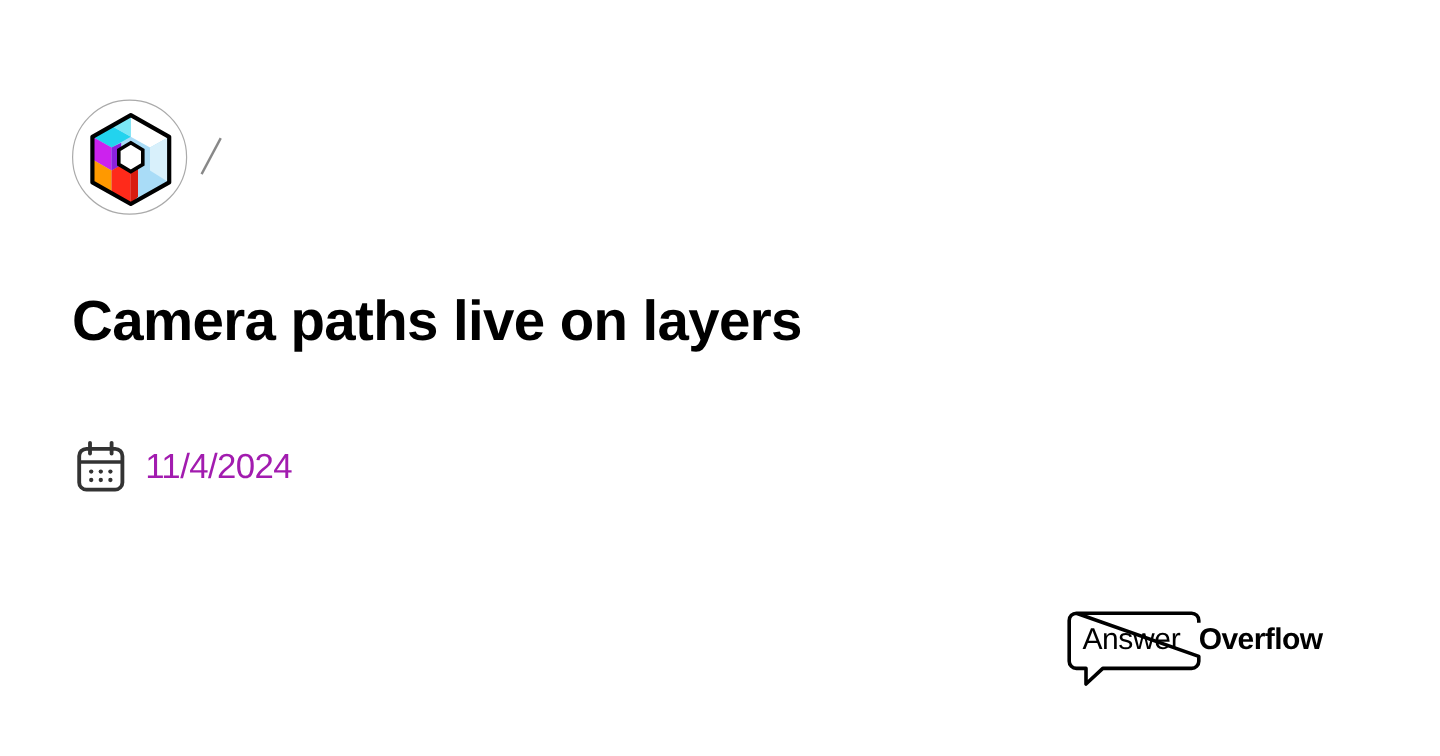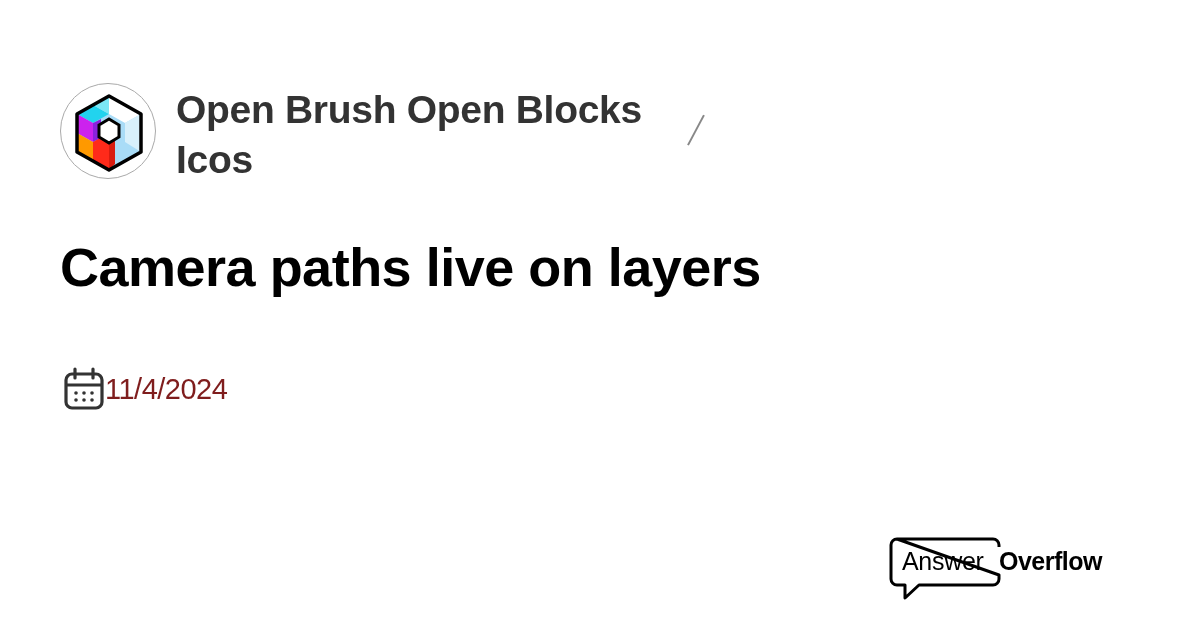--- a/index.html
+++ b/index.html
@@ -20,26 +20,26 @@
     .sep::after {
       content: ""; position: absolute; left: 9px; top: 0; width: 1.5px; height: 34px; background: #888;
       transform: rotate(28deg); transform-origin: center;
     }
     .channel-name {
       margin-left: 6px; margin-top: 2px; width: 420px;
       font-size: 39px; font-weight: bold; color: #333333; line-height: 50px; letter-spacing: -0.3px;
     }
     .title {
       position: absolute; left: 60px; top: 232px;
-      font-size: 54px; font-weight: bold; color: #000000; letter-spacing: -0.5px; line-height: 70px;
+      font-size: 47px; font-weight: bold; color: #000000; letter-spacing: -0.5px; line-height: 70px;
     }
     .date-row { position: absolute; left: 63px; top: 367px; display: flex; align-items: center; }
     .date-row svg { display: block; }
-    .date-text { font-size: 29px; color: #7f1d1d; letter-spacing: -0.5px; }
-    .brand { position: absolute; left: 889px; top: 537px; width: 230px; height: 64px; }
+    .date-text { margin-left: 16px; font-size: 29px; color: #a21caf; letter-spacing: -0.5px; }
+    .brand { position: absolute; left: 889px; top: 509px; width: 230px; height: 64px; }
     .brand svg { position: absolute; left: 0; top: 0; }
     .brand-answer {
       position: absolute; left: 13px; top: 10px; font-size: 25px; color: #000; letter-spacing: -0.3px;
     }
     .brand-overflow {
       position: absolute; left: 110px; top: 10px; font-size: 25px; font-weight: bold; color: #000; letter-spacing: -0.5px; text-align: right;
     }
   </style>
 </head>
 <body>
@@ -61,21 +61,20 @@
       <polygon points="16,49 32,58 32,77 16,68" fill="#ff9900"></polygon>
 
       <polygon points="32,58 48,49 48,86 32,77" fill="#ff2a1a"></polygon>
       <polygon points="48,49 54,52 54,80 48,86" fill="#d91c10"></polygon>
 
       <polygon points="48,35 58,41 58,53 48,59 38,53 38,41" fill="#ffffff" stroke="#000" stroke-width="3"></polygon>
 
       <polygon points="48,12 80,30 80,68 48,86 16,68 16,30" fill="none" stroke="#000" stroke-width="3.5" stroke-linejoin="round"></polygon>
     </svg>
   </div>
-  <div class="server-name">Open Brush Open Blocks Icos</div>
   <div class="sep"></div>
 </div>
 
 <div class="title">Camera paths live on layers</div>
 
 <div class="date-row">
   <svg width="42" height="44" viewBox="0 0 42 44">
     <rect x="3" y="7" width="36" height="34" rx="6" fill="none" stroke="#333" stroke-width="3.2"></rect>
     <line x1="3" y1="18" x2="39" y2="18" stroke="#333" stroke-width="3"></line>
     <line x1="12" y1="2" x2="12" y2="11" stroke="#333" stroke-width="3.2" stroke-linecap="round"></line>

